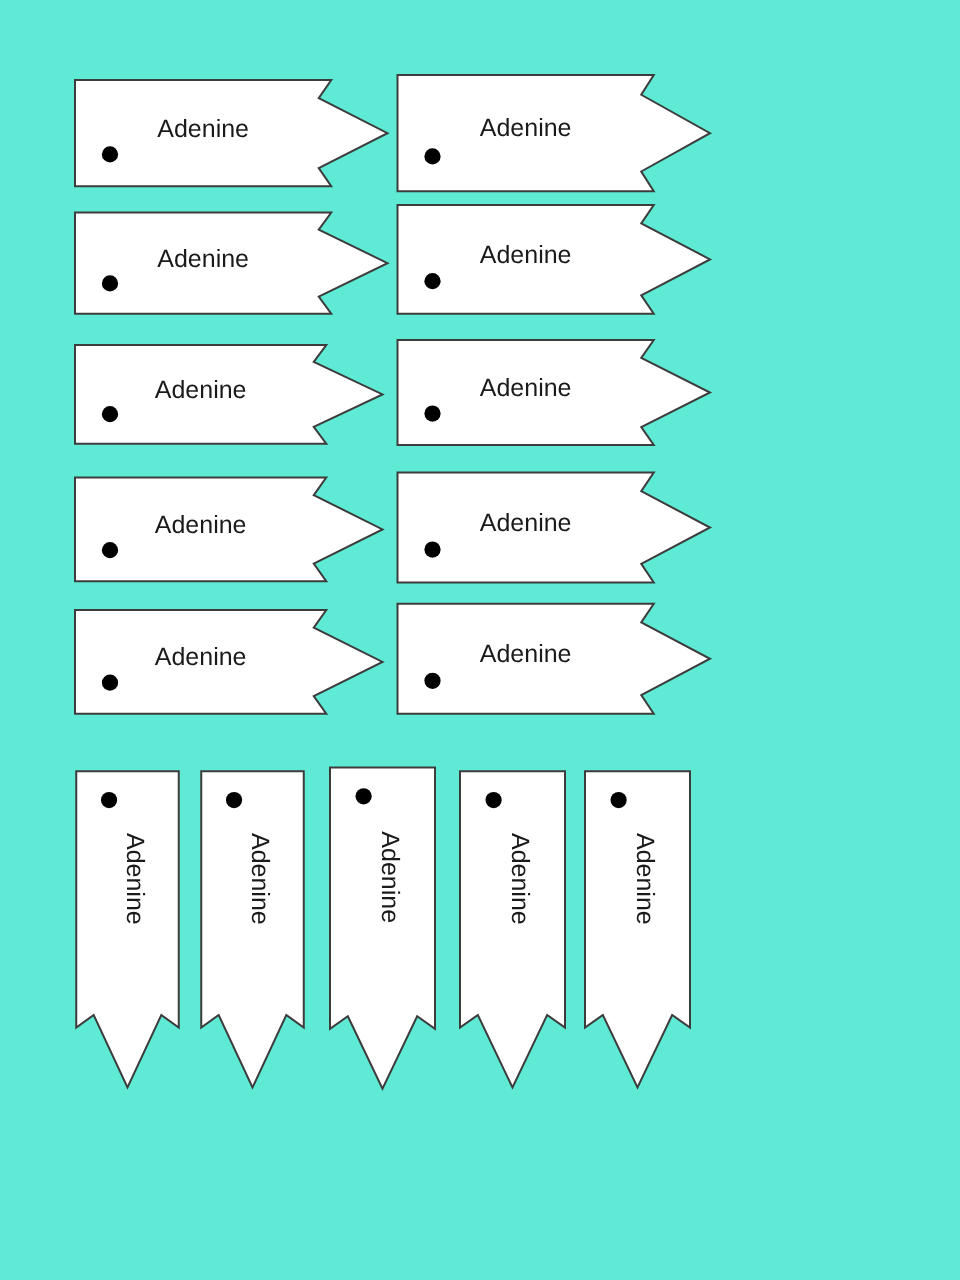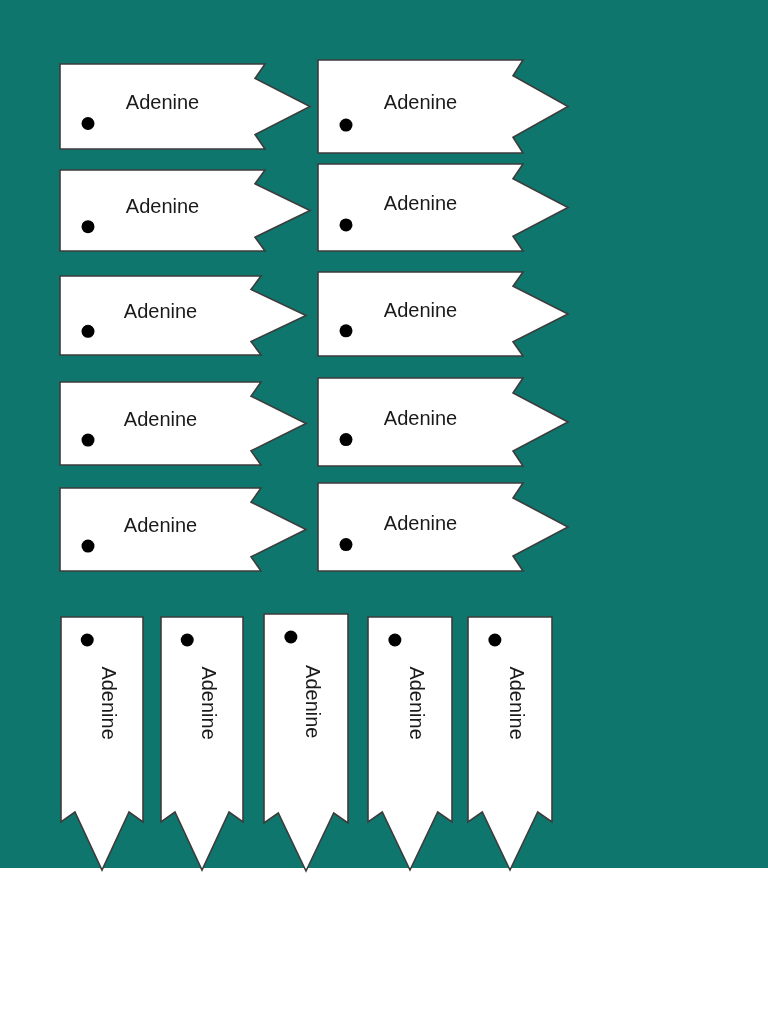--- a/index.html
+++ b/index.html
@@ -13,22 +13,22 @@
     position: relative;
     overflow: hidden;
     font-family: "Liberation Sans", sans-serif;
     -webkit-font-smoothing: antialiased;
   }
 
   #page {
     position: absolute;
     inset: 0;
     width: 768px;
-    height: 868px;
-    background: #0f766e;
+    height: 1024px;
+    background: #5eead4;
   }
 
   
   .htag {
     position: absolute;
   }
   .htag svg, .vtag svg {
     display: block;
     overflow: visible;
   }

